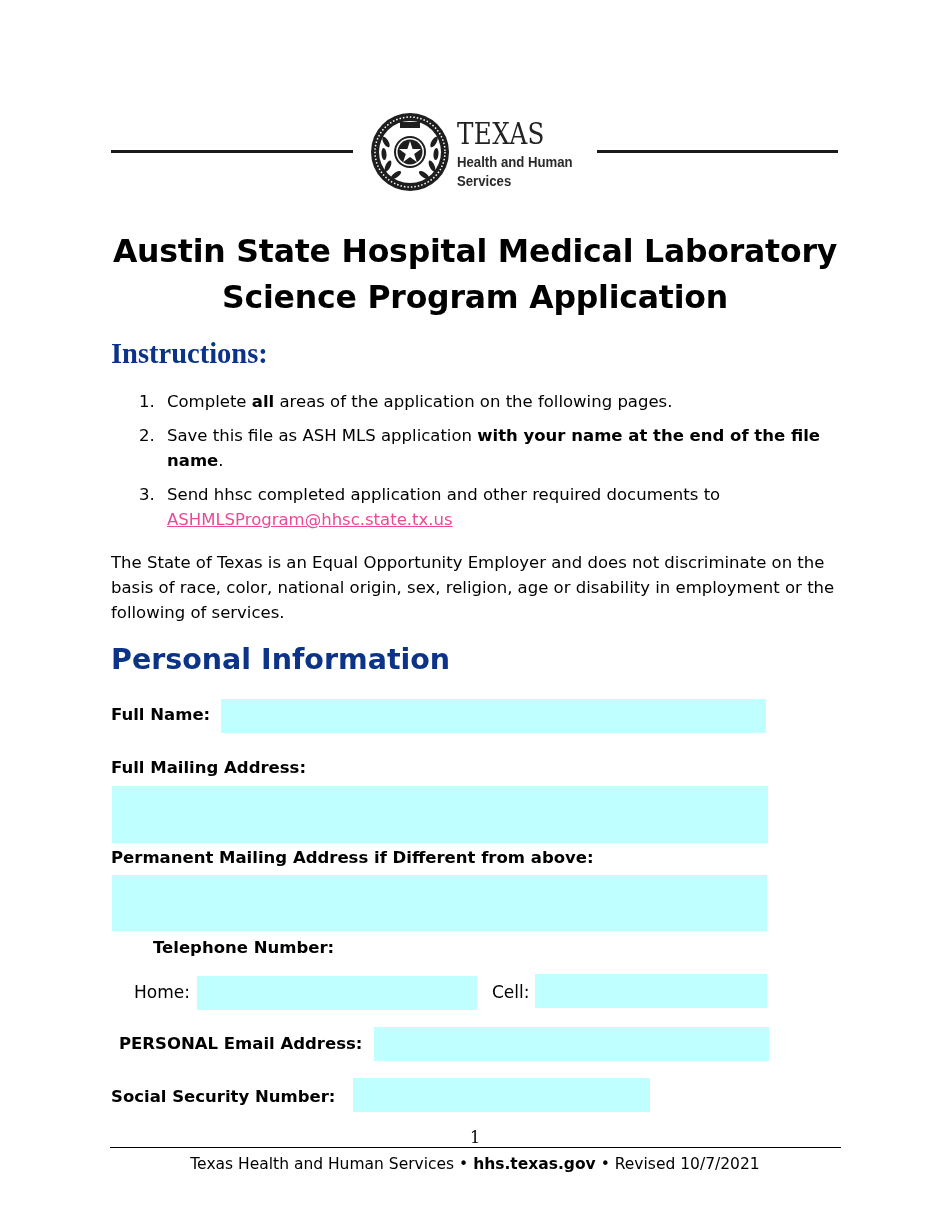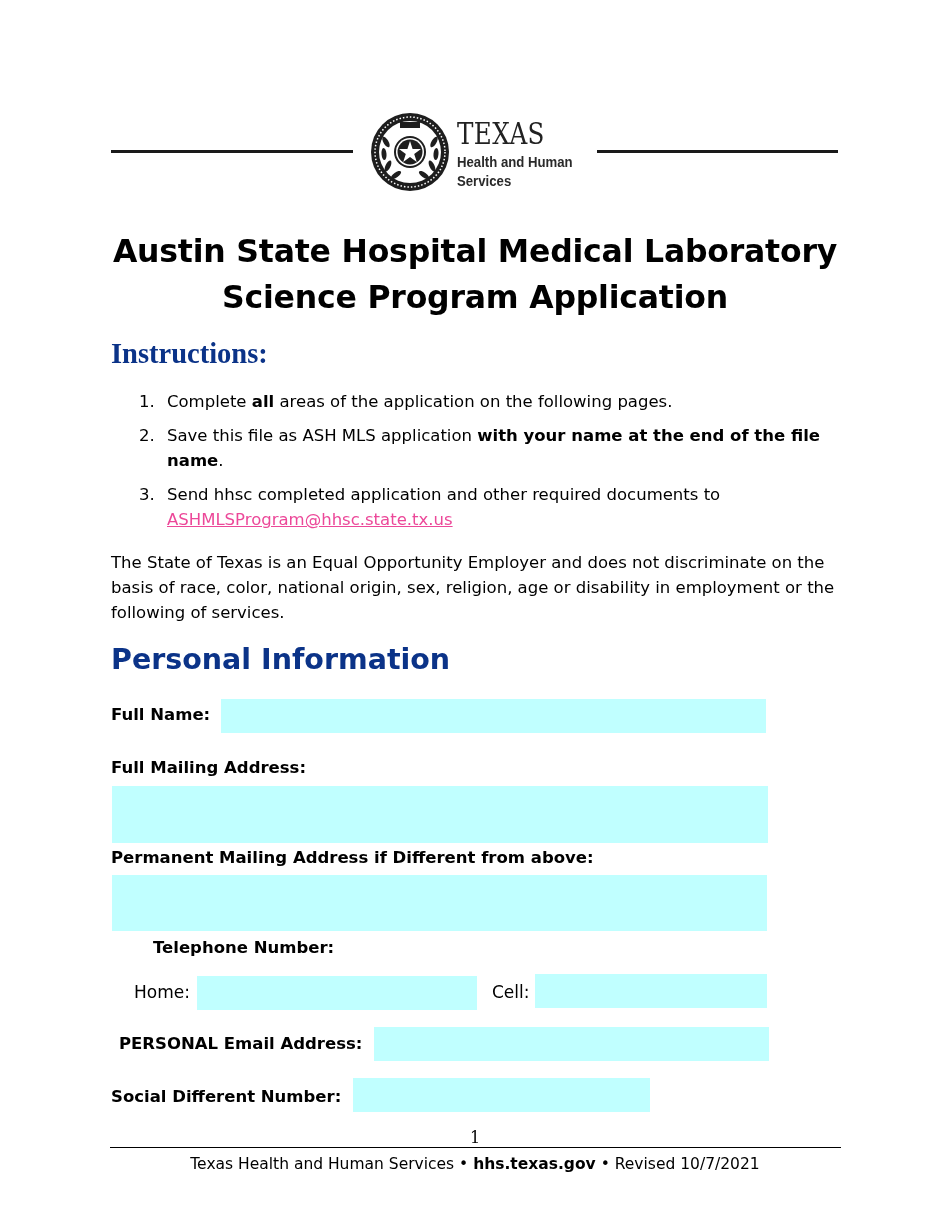--- a/index.html
+++ b/index.html
@@ -239,21 +239,21 @@
 
 <span class="sub-label" style="left:134px;top:982px;">Home:</span>
 <input class="fill" style="left: 197px; top: 976px; width: 280px; height: 34px;" type="tel" value="">
 
 <span class="sub-label" style="left:492px;top:982px;">Cell:</span>
 <input class="fill" style="left: 535px; top: 974px; width: 232px; height: 34px;" type="tel" value="">
 
 <span class="field-label" style="left:111px;top:1034px;margin-left:8px;">PERSONAL Email Address:</span>
 <input class="fill" style="left: 374px; top: 1027px; width: 395px; height: 34px;" type="email" value="">
 
-<span class="field-label" style="left:111px;top:1087px;">Social Different Number:</span>
+<span class="field-label" style="left:111px;top:1087px;">Social Security Number:</span>
 <input class="fill" style="left: 353px; top: 1078px; width: 297px; height: 34px;" type="text" value="">
 
 <div class="page-number">1</div>
 <div class="footer-rule"></div>
 <div class="footer">
   <span>Texas Health and Human Services</span>
   <span>•</span>
   <b>hhs.texas.gov</b>
   <span>•</span>
   <span>Revised 10/7/2021</span>

